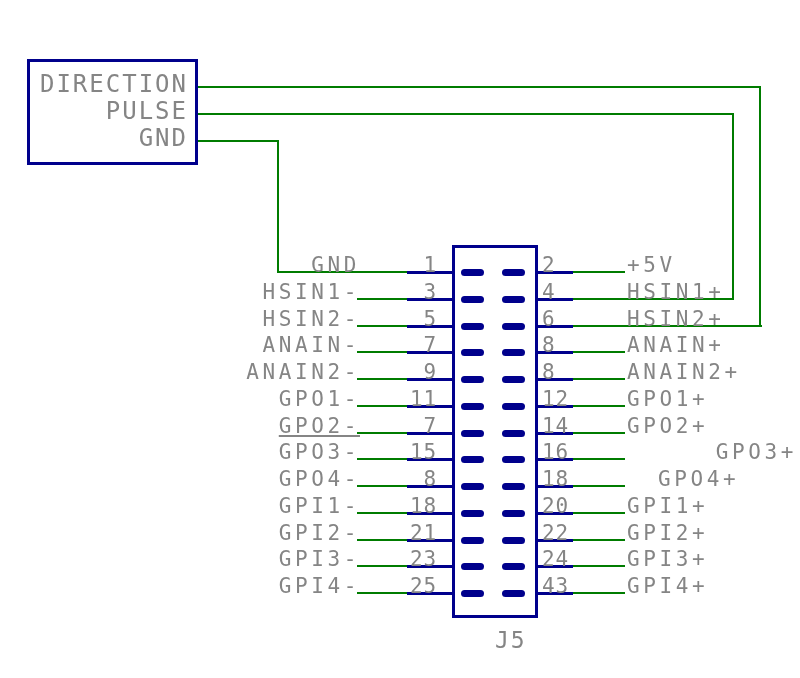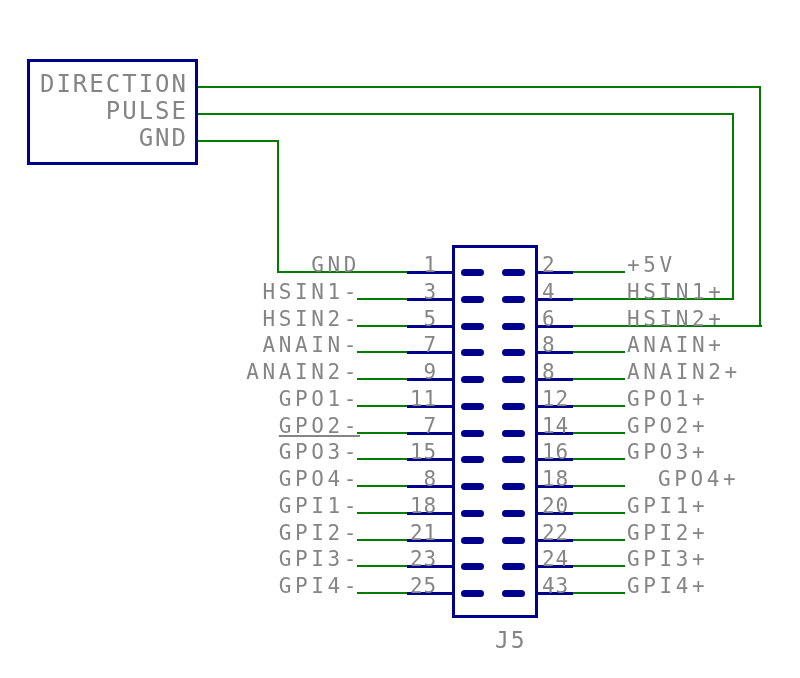--- a/index.html
+++ b/index.html
@@ -123,21 +123,21 @@
       <div class="t pin-label" style="left: 627px; top: 415px; width: 170px;">GPO2+</div>
       <div class="wire" style="left: 357px; top: 458px; width: 52px; height: 2px;"></div>
       <div class="stub" style="left: 407px; top: 458px; width: 46px;"></div>
       <div class="pad" style="left: 461px; top: 456px;"></div>
       <div class="t pin-num alr" style="left: 337px; top: 441px; width: 100px;">15</div>
       <div class="t pin-label alr" style="left: 150px; top: 441px; width: 210px;">GPO3-</div>
       <div class="wire" style="left: 571px; top: 458px; width: 54px; height: 2px;"></div>
       <div class="stub" style="left: 536px; top: 458px; width: 37px;"></div>
       <div class="pad" style="left: 502px; top: 456px;"></div>
       <div class="t pin-num" style="left: 542px; top: 441px; width: 60px;">16</div>
-      <div class="t pin-label" style="left: 627px; top: 441px; width: 170px;">GPO3+</div>
+      <div class="t pin-label" style="left: 627px; top: 441px; width: 170px; text-align: right;">GPO3+</div>
       <div class="wire" style="left: 357px; top: 485px; width: 52px; height: 2px;"></div>
       <div class="stub" style="left: 407px; top: 485px; width: 46px;"></div>
       <div class="pad" style="left: 461px; top: 483px;"></div>
       <div class="t pin-num alr" style="left: 337px; top: 468px; width: 100px;">8</div>
       <div class="t pin-label alr" style="left: 150px; top: 468px; width: 210px;">GPO4-</div>
       <div class="wire" style="left: 571px; top: 485px; width: 54px; height: 2px;"></div>
       <div class="stub" style="left: 536px; top: 485px; width: 37px;"></div>
       <div class="pad" style="left: 502px; top: 483px;"></div>
       <div class="t pin-num" style="left: 542px; top: 468px; width: 60px;">18</div>
       <div class="t pin-label" style="left: 658px; top: 468px; width: 170px;">GPO4+</div>

